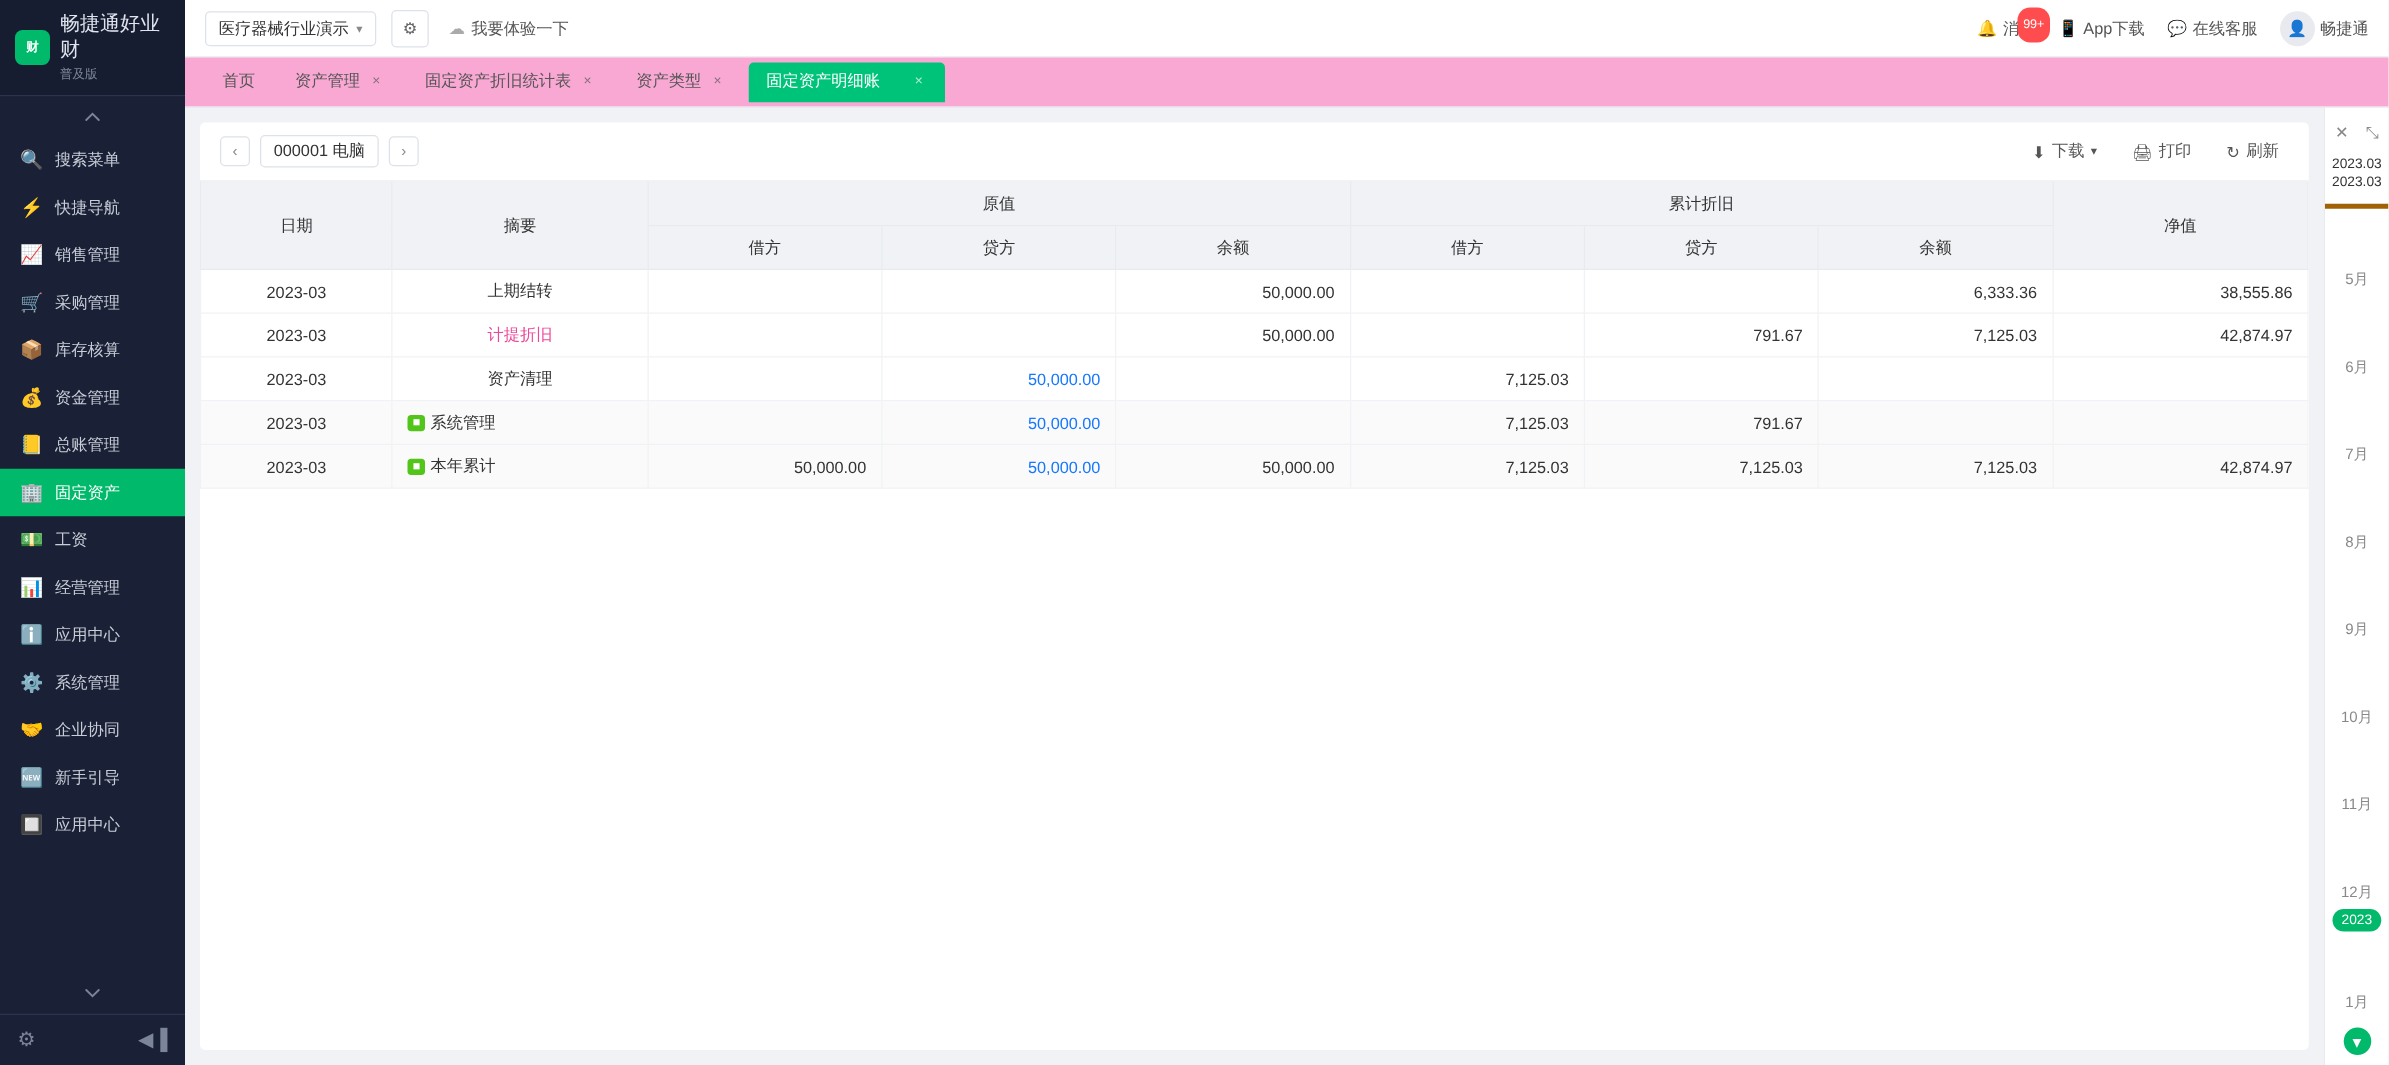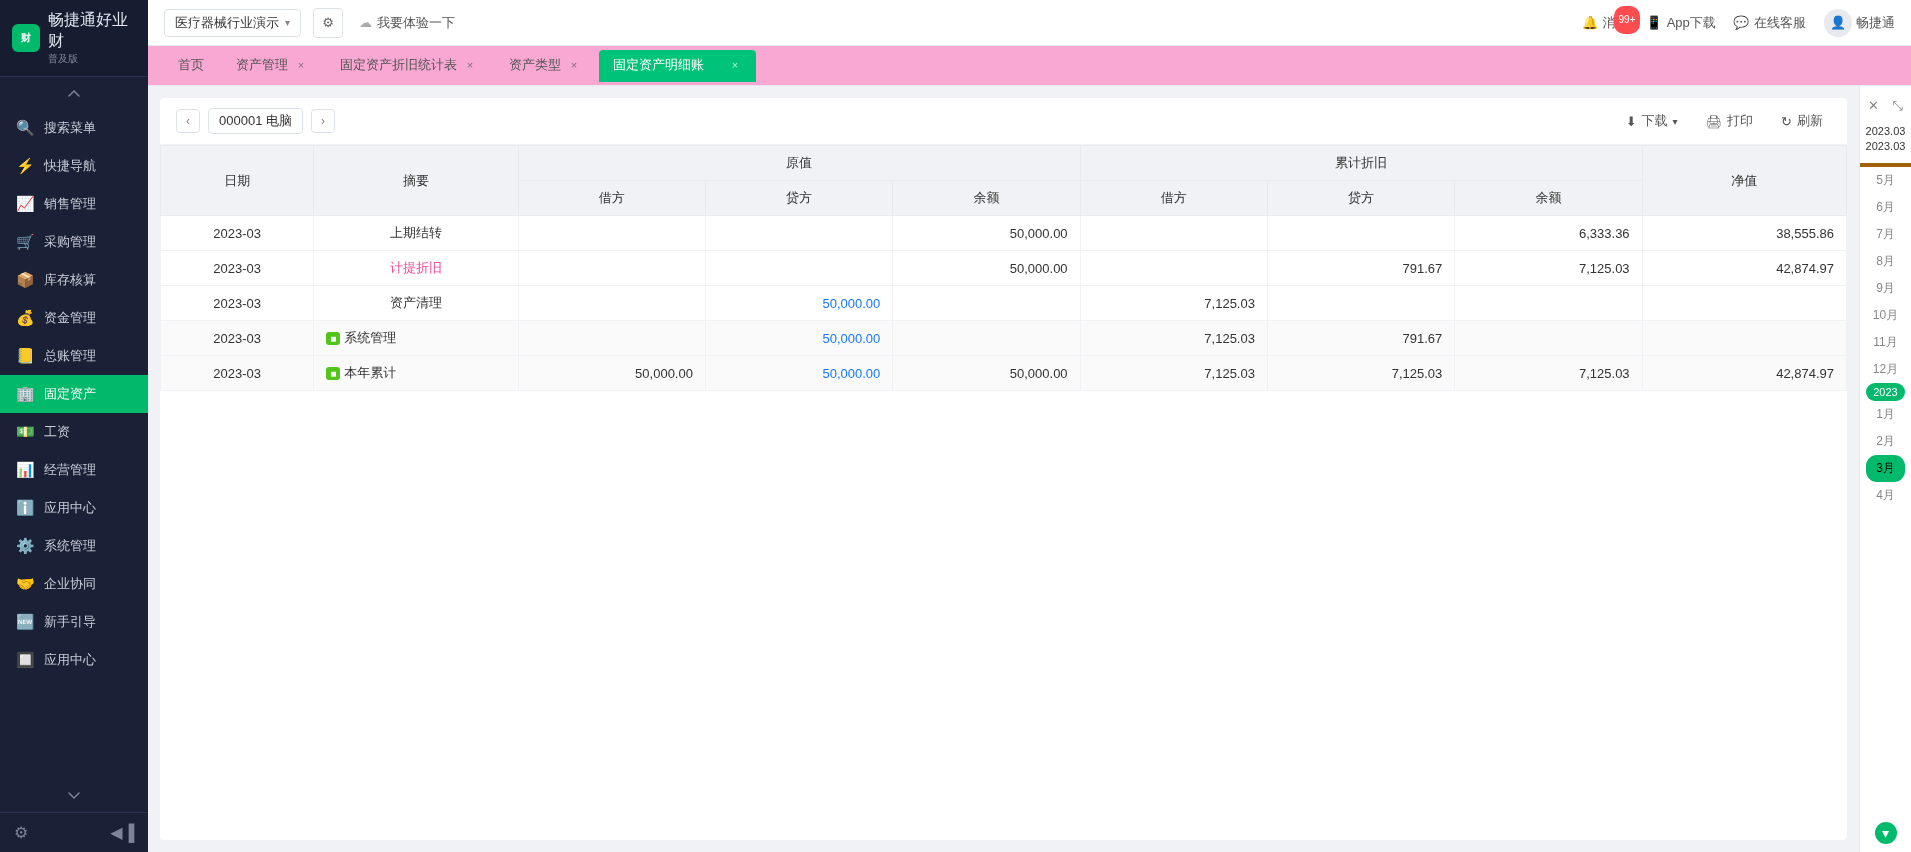--- a/index.html
+++ b/index.html
@@ -258,20 +258,21 @@
       border-bottom: 4px solid #a16207;
       width: 100%;
     }
     .timeline-item {
       width: 100%;
       text-align: center;
       padding: 5px 0;
       font-size: 12px;
       color: #888;
       cursor: pointer;
+      margin-top: 43px;
     }
     .timeline-item.active-month {
       background: #00b96b; color: #000000; border-radius: 11px;
       margin: 0 6px; width: calc(100% - 12px);
     }
     .timeline-item.active-year {
       background: #00b96b; color: #fff; border-radius: 12px;
       margin: 0 6px; width: calc(100% - 12px); font-size: 11px; padding: 3px 0;
     }
     .right-panel-top-icons {

